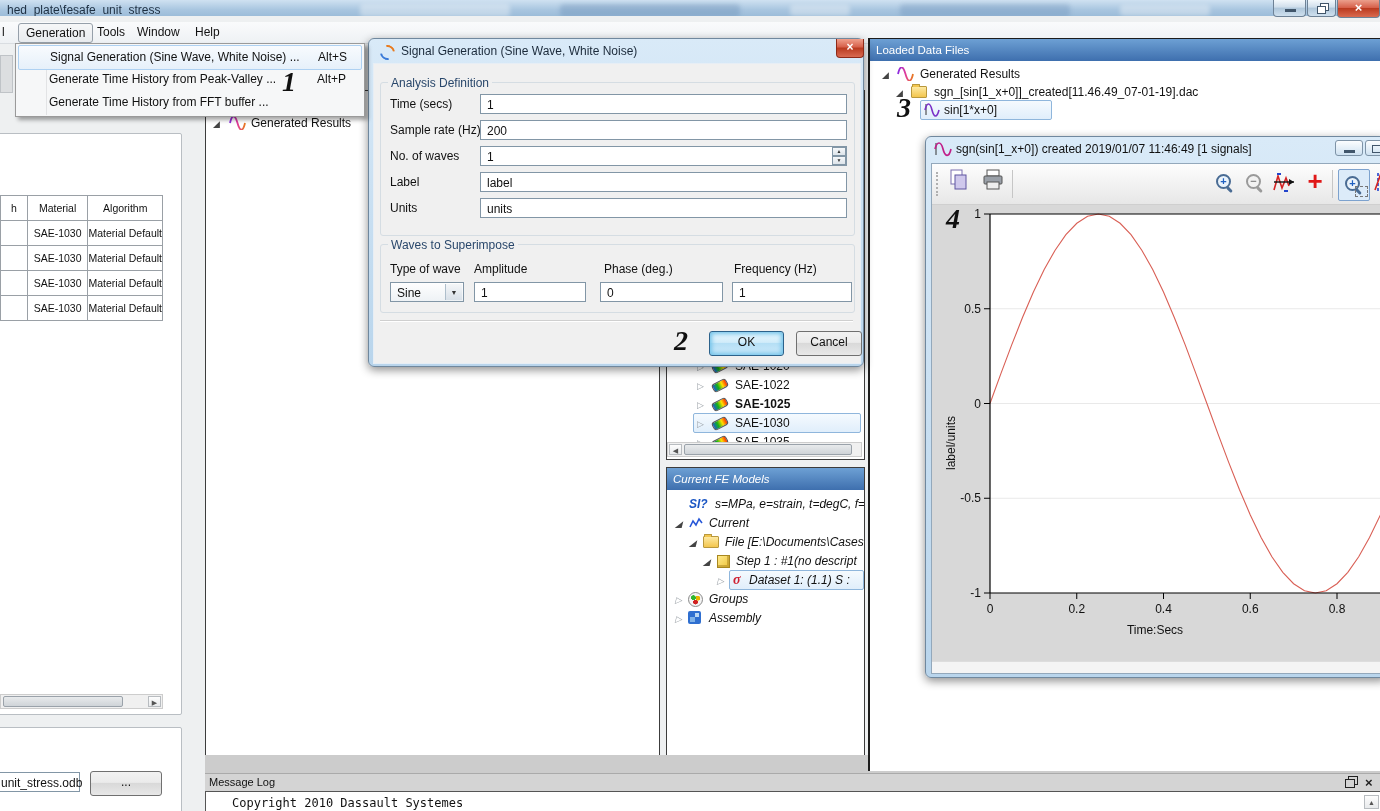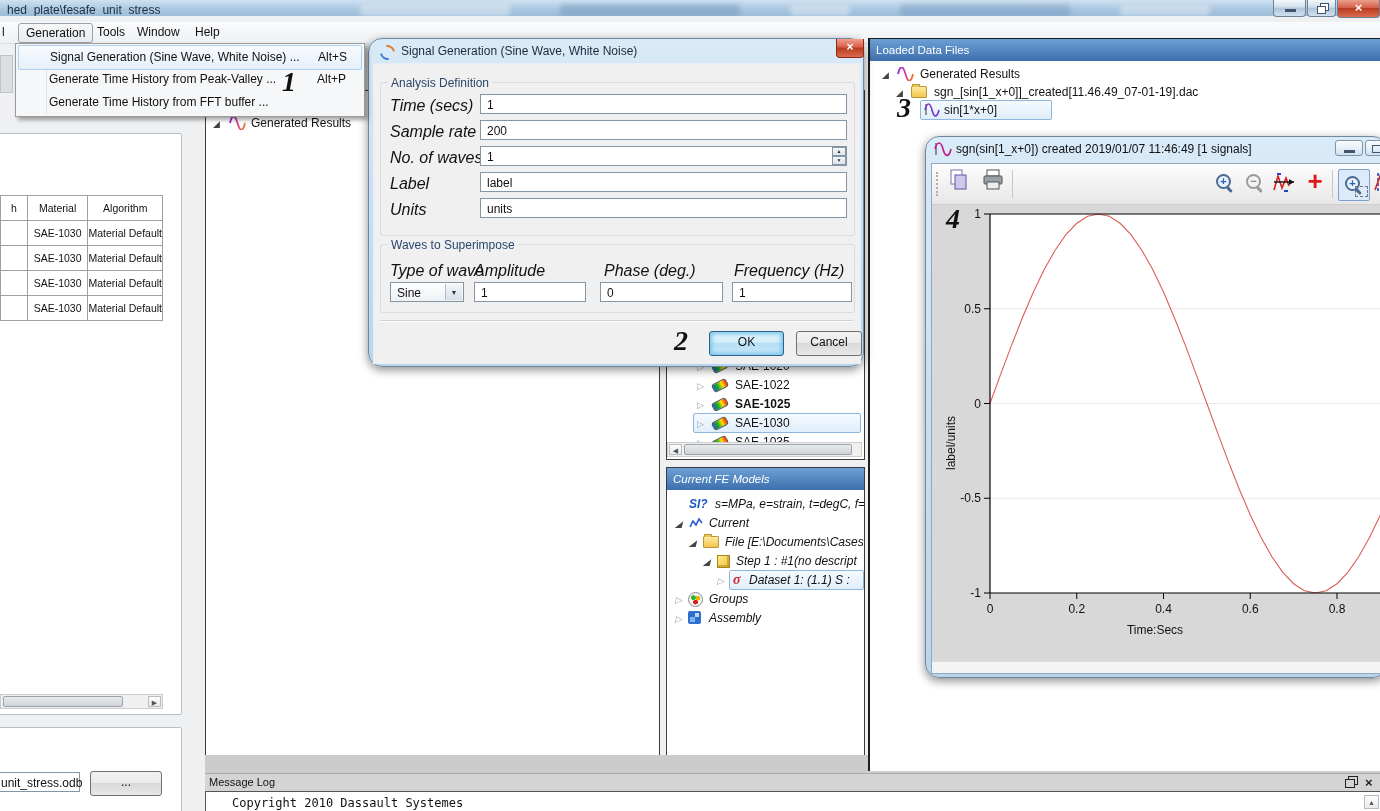--- a/index.html
+++ b/index.html
@@ -69,26 +69,26 @@
   .mag .stick{position:absolute;left:14px;top:14px;width:7px;height:3px;background:#4a6c94;
     border-radius:2px;transform:rotate(45deg);transform-origin:0 0;}
   .mag.gray .lens{border-color:#9a9a9a;color:#888;background:#f2f2f2;}
   .mag.gray .stick{background:#9a9a9a;}
   .garrow{font-size:21px;color:#12a04b;line-height:30px;}
   .gbar{display:inline-block;width:3px;height:15px;background:#12a04b;vertical-align:-2px;}
   .gtri{font-size:16px;color:#12a04b;vertical-align:1px;}
   .toolbtn{position:absolute;top:166px;width:30px;height:32px;text-align:center;}
   .vsep{position:absolute;top:168px;width:1px;height:28px;background:#c6c6c6;}
   
-  .aeroframe{background:linear-gradient(#d9eaf8,#b9d5ec);border:1px solid #70889e;border-radius:14px;
+  .aeroframe{background:linear-gradient(#d9eaf8,#b9d5ec);border:1px solid #70889e;border-radius:6px;
     box-shadow:0 3px 10px rgba(0,0,0,.45);}
   .dlg-close{position:absolute;width:26px;height:18px;border:1px solid #8e2a18;border-radius:0 0 4px 4px;border-top:none;
     background:linear-gradient(#f0a08c,#d6604a 45%,#b93a1f 50%,#d96a50);color:#fff;text-align:center;
     line-height:16px;font-size:12px;font-weight:bold;}
-  .field-label{position:absolute;font-size:16px;font-style:italic;}
+  .field-label{position:absolute;font-size:12px;}
   .tb{position:absolute;background:#fff;border:1px solid #8296a6;height:20px;line-height:20px;
     font-size:12px;padding-left:6px;box-sizing:border-box;}
   .w7btn{position:absolute;height:23px;border:1px solid #707070;border-radius:3px;font-size:12px;
     background:linear-gradient(#f2f2f2,#ebebeb 45%,#d9d9d9 50%,#e8e8e8);text-align:center;line-height:21px;}
   .w7btn.default{border:1px solid #2c628b;box-shadow:inset 0 0 4px 2px #74c4ea;
     background:linear-gradient(#ecf8fe,#d1ecfa 45%,#b5dff5 50%,#cfeafa);}
   .legend{position:absolute;font-size:12px;color:#29476b;background:#f0f0f0;padding:0 3px;}
   .grouprect{position:absolute;border:1px solid #d5dde3;border-radius:3px;}
   .annot{position:absolute;z-index:9;font-family:"Liberation Serif",serif;font-style:italic;
     font-weight:bold;font-size:28px;color:#101010;}

